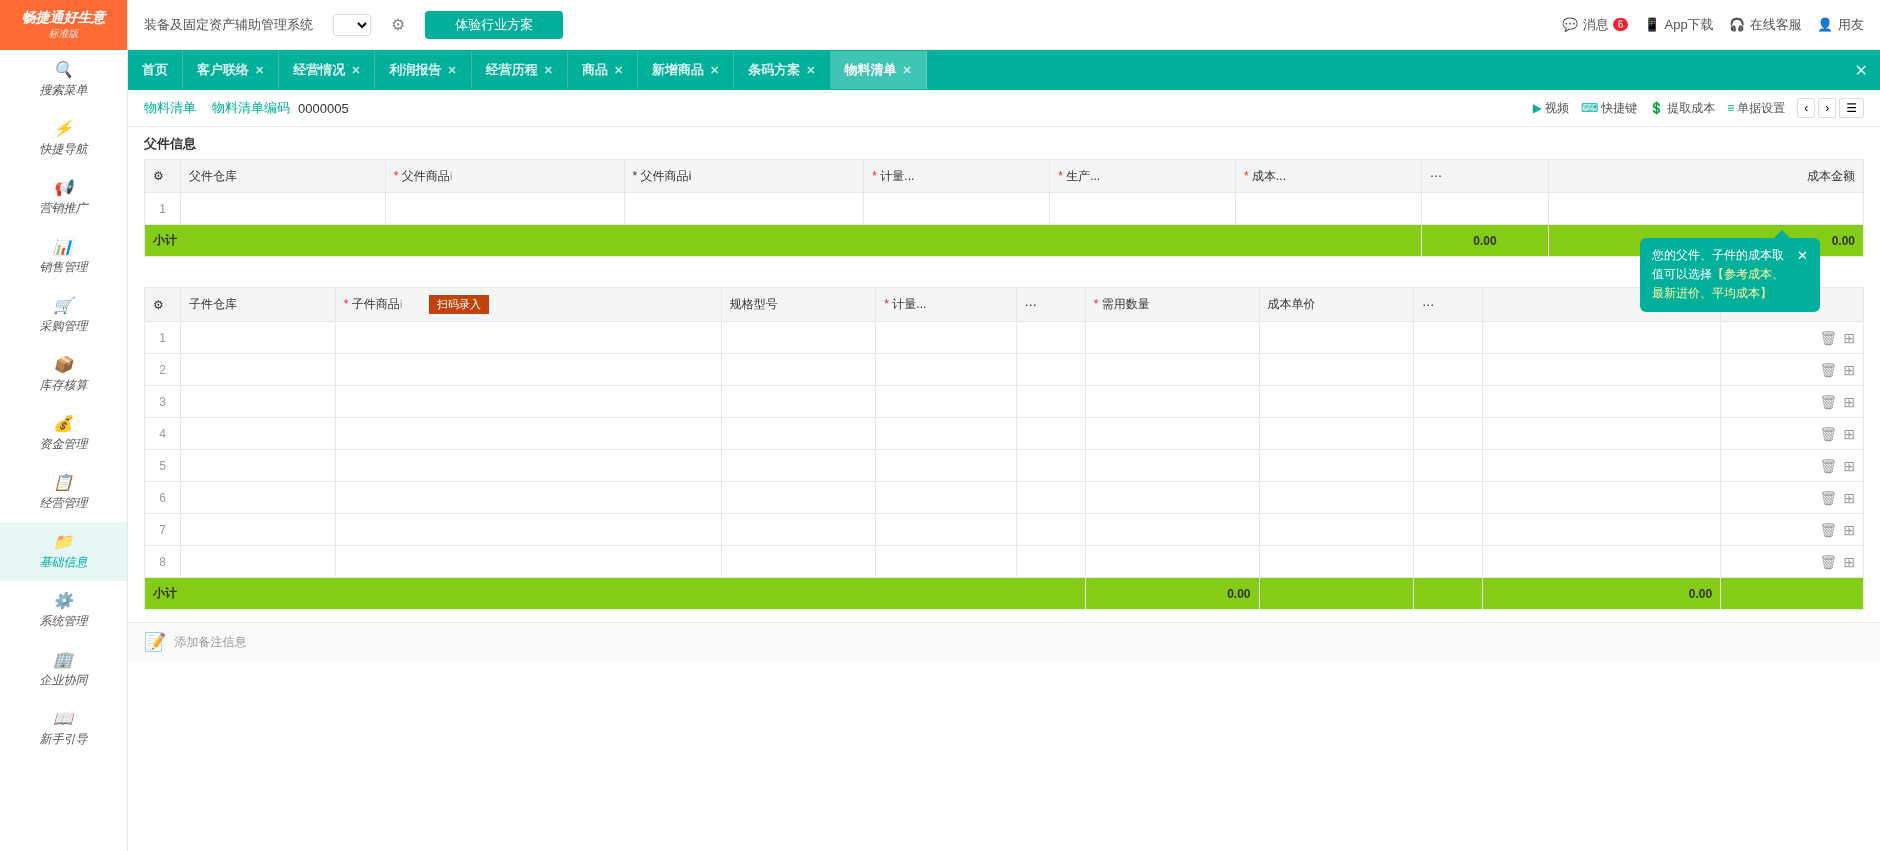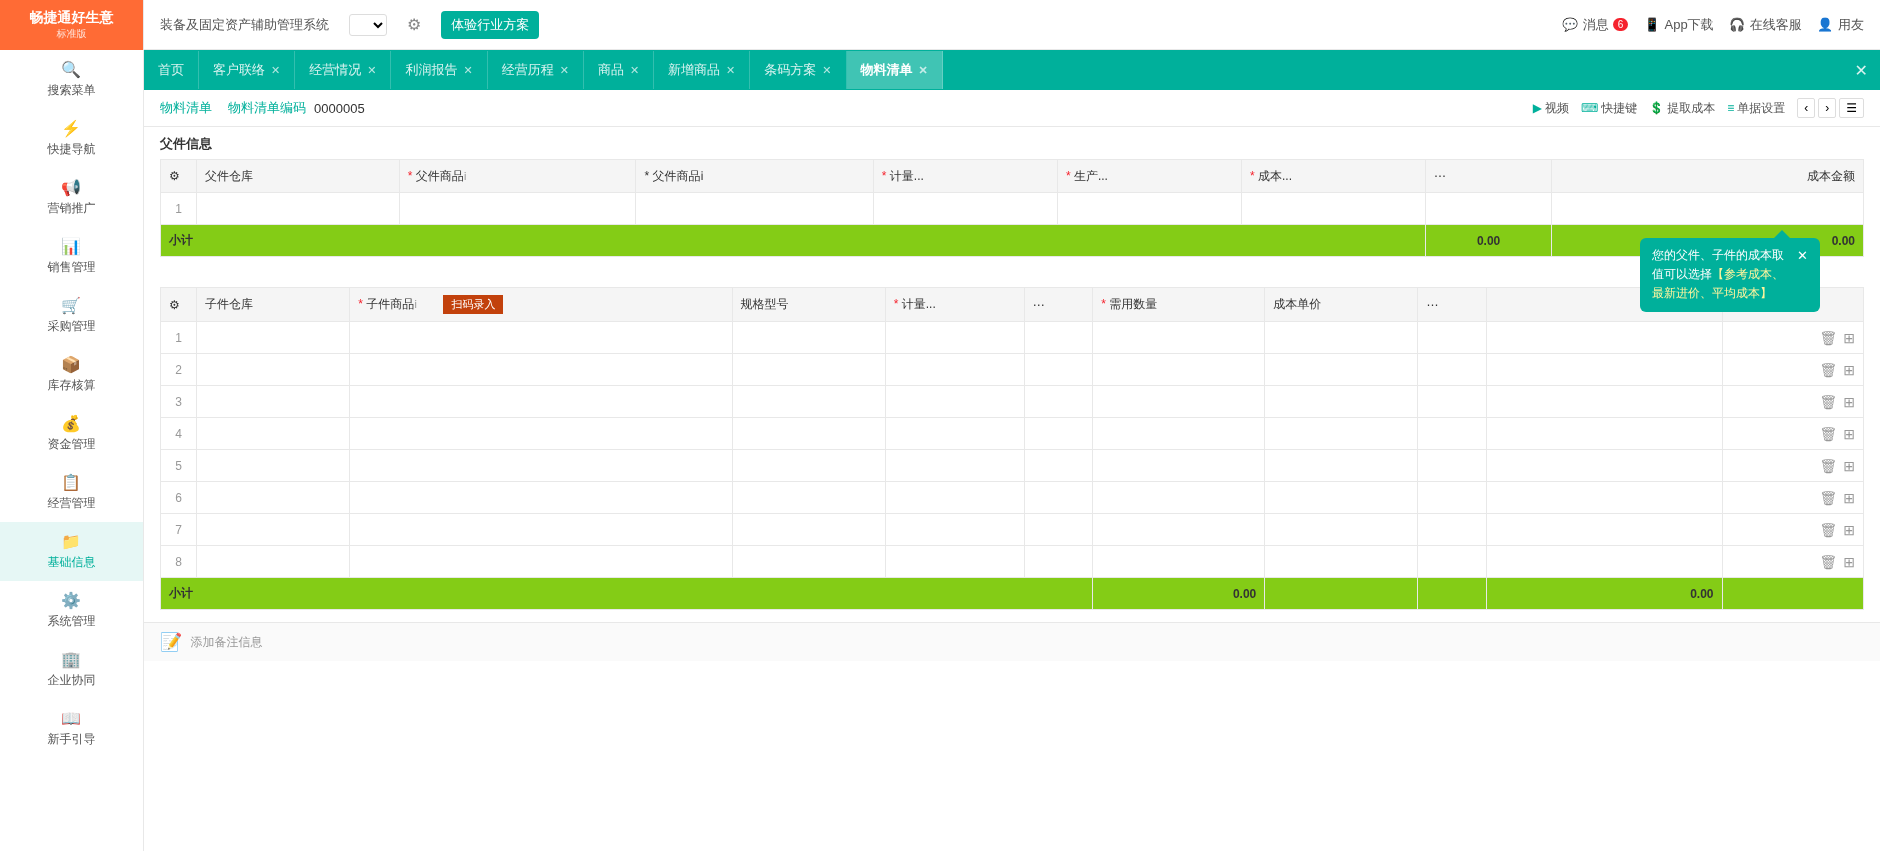--- a/index.html
+++ b/index.html
@@ -1,44 +1,44 @@
 <!DOCTYPE html>
 <html><head>
   <meta charset="utf-8">
   <style>
     * { box-sizing: border-box; margin: 0; padding: 0; }
     body { font-family: 'Microsoft YaHei', Arial, sans-serif; font-size: 13px; background: #f5f5f5; display: flex; height: 851px; overflow: hidden; }
 
     
-    .sidebar { width: 144px; background: #fff; border-right: 1px solid #e8e8e8; display: flex; flex-direction: column; flex-shrink: 0; }
+    .sidebar { width: 128px; background: #fff; border-right: 1px solid #e8e8e8; display: flex; flex-direction: column; flex-shrink: 0; font-style: italic; }
     .sidebar-logo { background: #ff6b35; color: #fff; padding: 8px; text-align: center; height: 50px; display: flex; align-items: center; justify-content: center; flex-direction: column; }
     .sidebar-logo .logo-text { font-size: 14px; font-weight: bold; color: #fff; }
     .sidebar-logo .logo-sub { font-size: 10px; color: rgba(255,255,255,0.8); }
     .sidebar-item { display: flex; flex-direction: column; align-items: center; padding: 10px 5px; cursor: pointer; color: #555; font-size: 12px; gap: 3px; }
     .sidebar-item.active { background: #e6f7f5; color: #00b09b; }
     .sidebar-icon { font-size: 16px; }
     .sidebar-item.active .sidebar-icon { color: #00b09b; }
 
     
     .main { flex: 1; display: flex; flex-direction: column; overflow: hidden; }
 
     
     .topbar { background: #fff; border-bottom: 1px solid #e8e8e8; padding: 0 16px; height: 50px; display: flex; align-items: center; justify-content: space-between; }
     .topbar-left { display: flex; align-items: center; gap: 20px; color: #333; font-size: 13px; }
     .topbar-title { font-weight: normal; color: #555; }
     .topbar-select { border: 1px solid #ddd; border-radius: 3px; padding: 2px 8px; background: #fff; font-size: 12px; }
-    .topbar-btn { background: #00b09b; color: #fff; border: none; border-radius: 4px; padding: 5px 10px; cursor: pointer; font-size: 13px; }
+    .topbar-btn { background: #00b09b; color: #fff; border: none; border-radius: 4px; padding: 5px 30px; cursor: pointer; font-size: 13px; }
     .topbar-gear { color: #888; font-size: 16px; cursor: pointer; }
     .topbar-right { display: flex; align-items: center; gap: 16px; color: #555; font-size: 13px; }
     .topbar-right-item { display: flex; align-items: center; gap: 4px; cursor: pointer; }
     .badge { background: #f5222d; color: #fff; border-radius: 10px; font-size: 10px; padding: 1px 5px; }
 
     
     .nav-tabs { background: #00b09b; display: flex; align-items: center; min-height: 40px; overflow-x: auto; }
-    .nav-tab { padding: 10px 14px; color: rgba(255,255,255,0.85); cursor: pointer; white-space: nowrap; font-size: 13px; display: flex; align-items: center; gap: 6px; border-right: 1px solid rgba(255,255,255,0.2); }
+    .nav-tab { padding: 10px 14px; color: rgba(255,255,255,0.85); cursor: pointer; white-space: nowrap; font-size: 13px; display: flex; align-items: center; gap: 6px; border-right: 1px solid rgba(255,255,255,0.2); font-weight: bold; }
     .nav-tab.active { background: rgba(255,255,255,0.25); color: #fff; font-weight: bold; }
     .nav-tab .close-x { color: rgba(255,255,255,0.7); font-size: 11px; }
     .nav-close-all { margin-left: auto; padding: 10px 12px; color: rgba(255,255,255,0.85); cursor: pointer; font-size: 16px; }
 
     
     .content { flex: 1; background: #fff; overflow-y: auto; padding: 0; }
 
     
     .breadcrumb-bar { background: #fff; padding: 8px 16px; border-bottom: 1px solid #e8e8e8; display: flex; align-items: center; gap: 8px; }
     .breadcrumb-item { color: #00b09b; font-size: 13px; cursor: pointer; }

